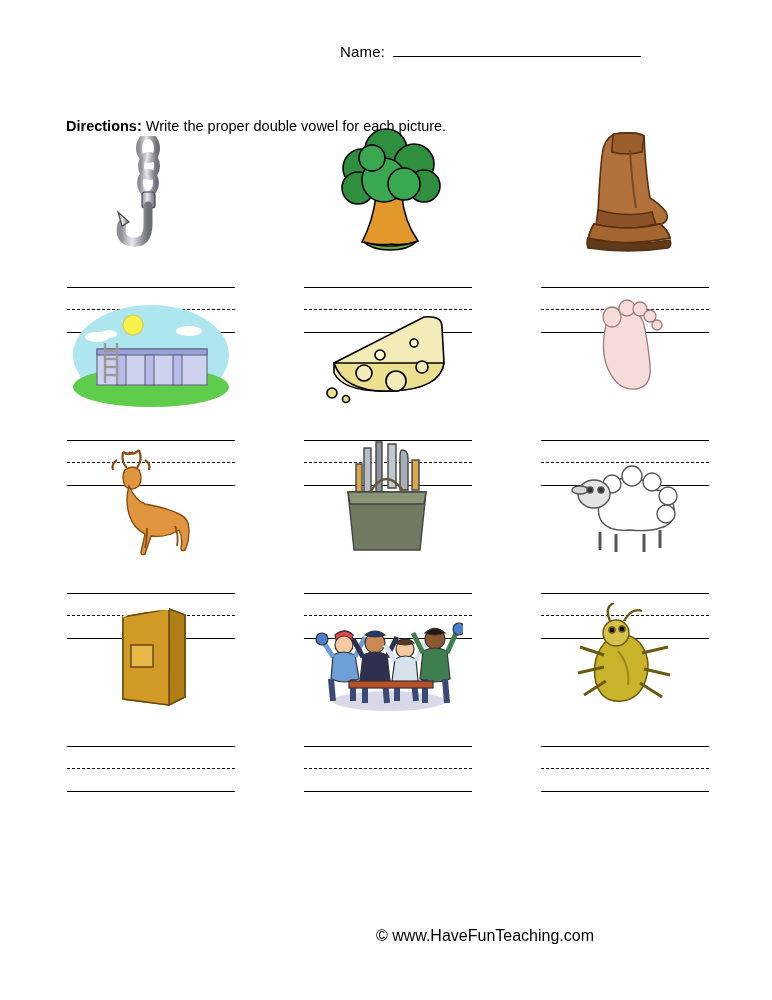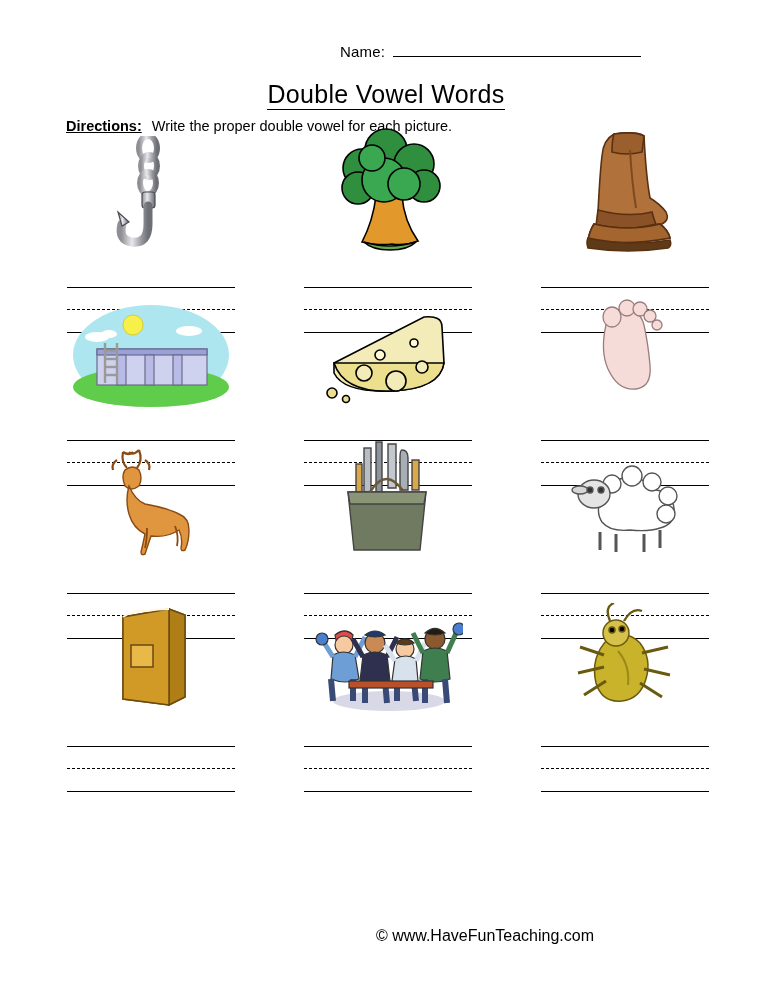--- a/index.html
+++ b/index.html
@@ -58,24 +58,22 @@
 
   
   .directions {
     position: absolute;
     top: 118px;
     left: 66px;
     font-size: 14.5px;
   }
   .directions .dir-word {
     font-weight: bold;
-    text-decoration: underline;
   }
   .directions .dir-text {
-    margin-left: 6px;
   }
 
   
   .grid {
     position: absolute;
     top: 142px;
     left: 62px;
     width: 652px;
     display: grid;
     grid-template-columns: repeat(3, 1fr);
@@ -127,23 +125,20 @@
 </head>
 <body>
 
 <div class="page">
 
   <div class="name-row">
     <span class="name-label">Name:</span>
     <span class="name-blank"></span>
   </div>
 
-  <div class="title">
-    <span>Double Vowel Words</span>
-  </div>
 
   <div class="directions">
     <span class="dir-word">Directions:</span>
     <span class="dir-text">Write the proper double vowel for each picture.</span>
   </div>
 
   <div class="grid">
 
     <div class="cell">
       <div class="art">

